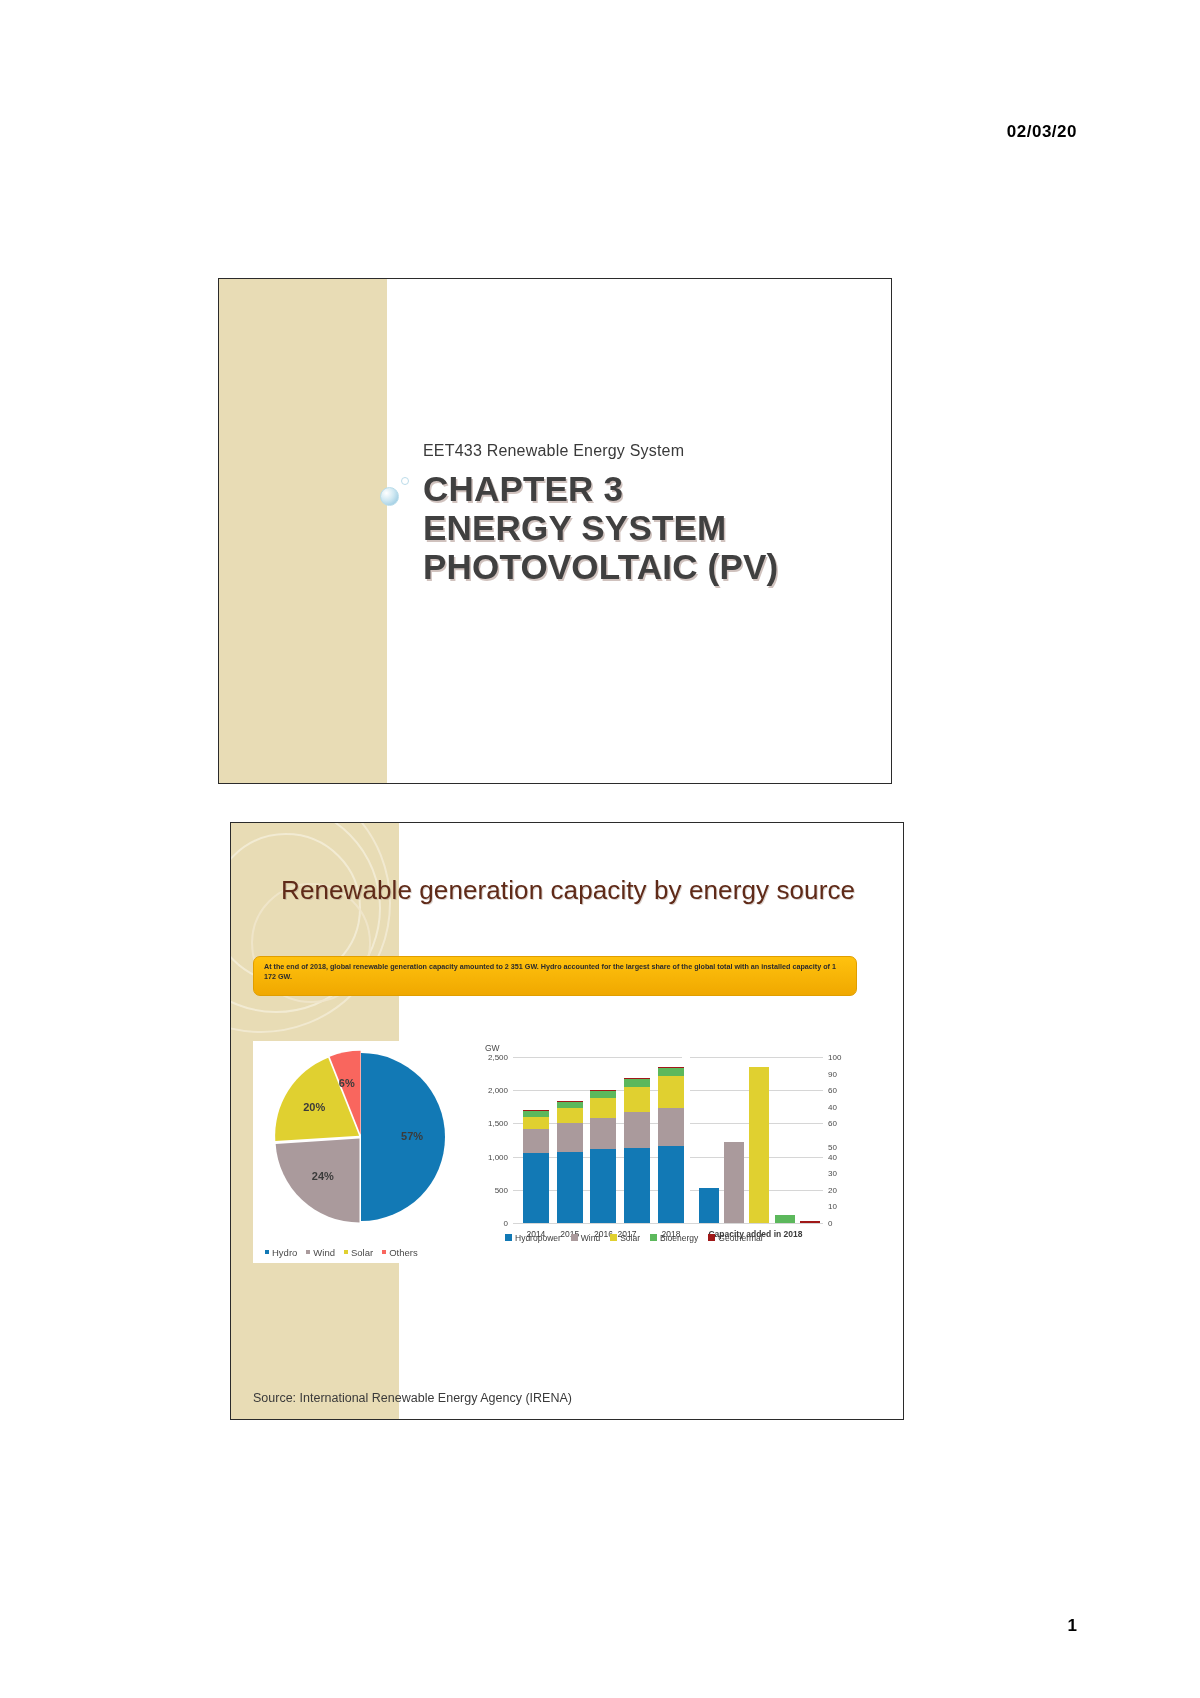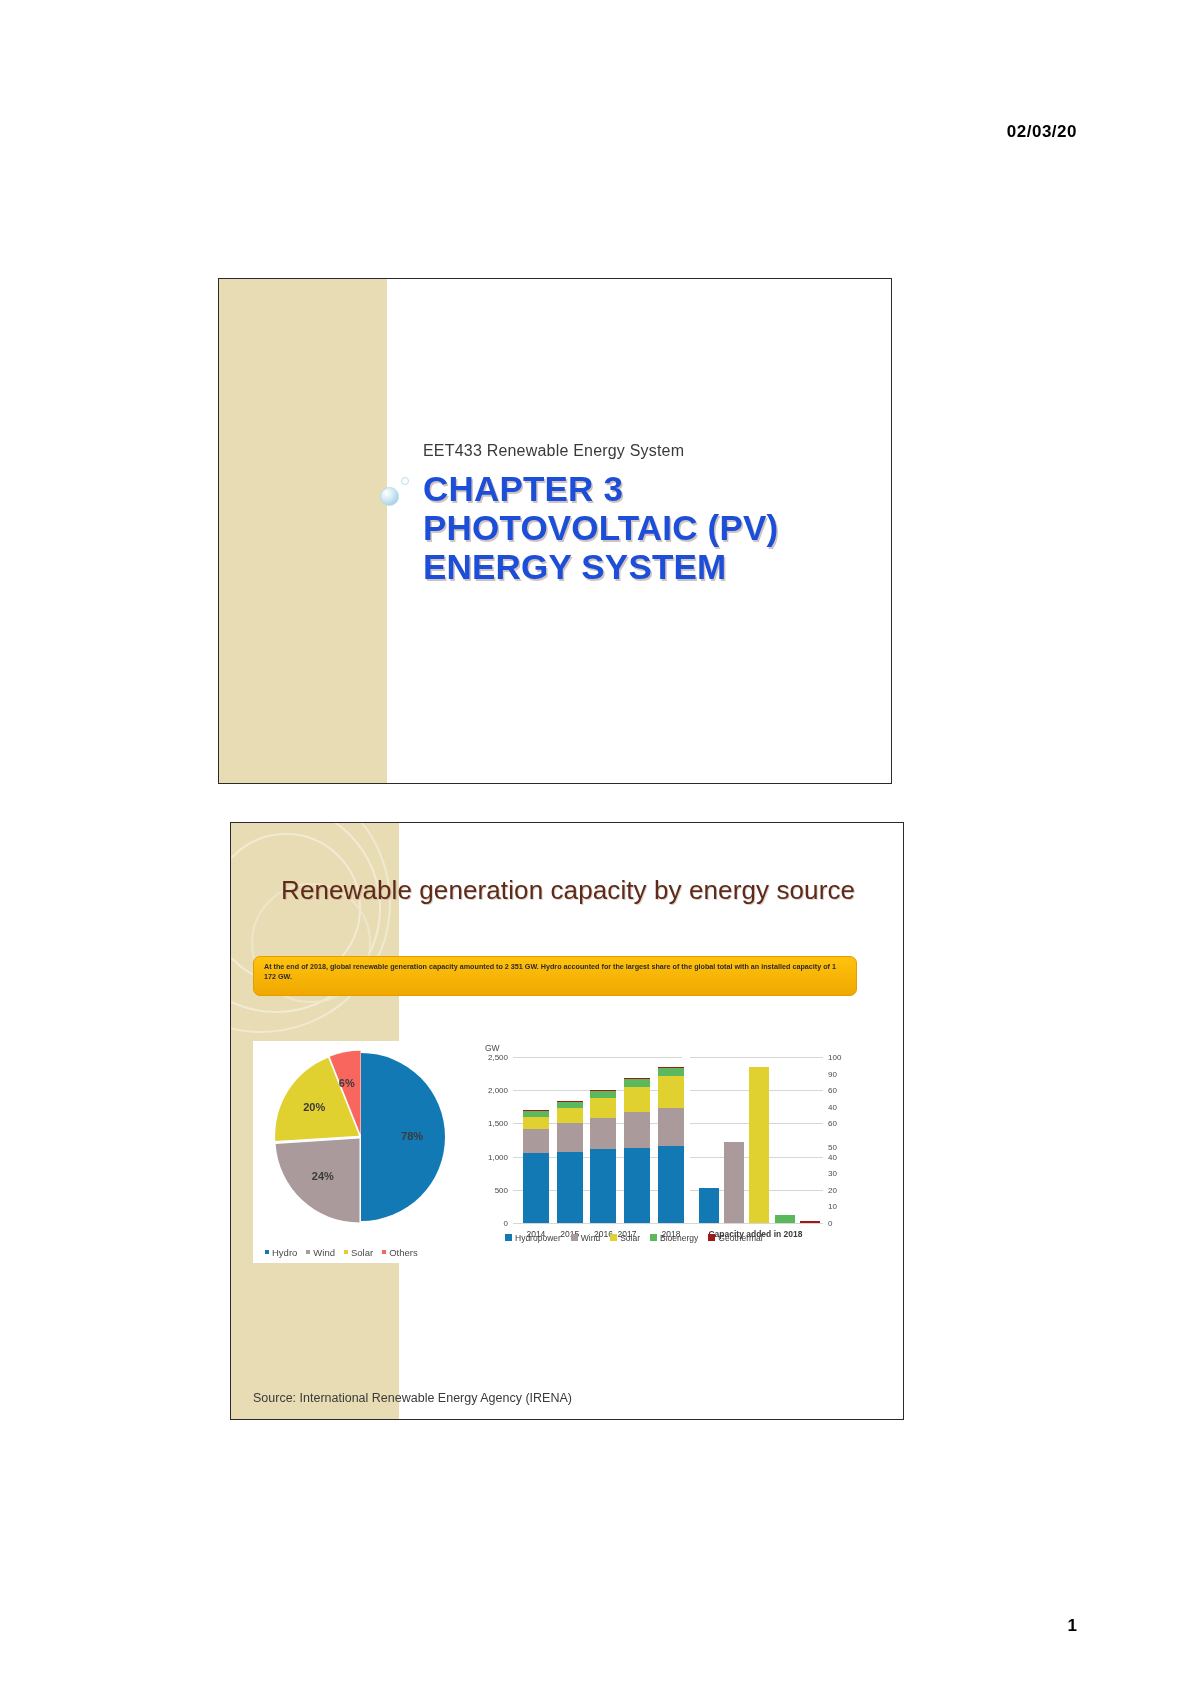--- a/index.html
+++ b/index.html
@@ -49,21 +49,21 @@
 
   
   .s1-subtitle {
     position:absolute; left:204px; top:163px;
     font-size:16px; color:#3a3a3a; letter-spacing:.2px;
     white-space:nowrap;
   }
   .s1-title {
     position:absolute; left:204px; top:190px; width:450px;
     font-size:35px; font-weight:bold; line-height:1.12;
-    color:#1d4ed8; letter-spacing:.2px;
+    color:#404040; letter-spacing:.2px;
     text-shadow:1.5px 1.5px 0 rgba(150,120,110,.45);
   }
   .bullet-orb {
     position:absolute; left:161px; top:208px;
     width:19px; height:19px; border-radius:50%;
     background:radial-gradient(circle at 32% 30%, #ffffff 0%, #cfe8f2 45%, #a8d2e6 75%, #9cc9e0 100%);
     border:1px solid #b8dcea;
   }
   .bullet-orb-sm {
     position:absolute; left:182px; top:198px;
@@ -180,22 +180,22 @@
 <div class="slide" id="slide-1">
   <div class="slide-band"></div>
 
   <div class="bullet-orb"></div>
   <div class="bullet-orb-sm"></div>
 
   <div class="s1-subtitle">EET433 Renewable Energy System</div>
 
   <div class="s1-title">
     <div>CHAPTER 3</div>
+    <div>ENERGY SYSTEM</div>
     <div>PHOTOVOLTAIC (PV)</div>
-    <div>ENERGY SYSTEM</div>
   </div>
 </div>
 
 <div class="slide" id="slide-2">
   <div class="slide-band decor">
     <div class="band-swirl sw4"></div>
     <div class="band-swirl sw2"></div>
     <div class="band-swirl sw1"></div>
     <div class="band-swirl sw3"></div>
   </div>
@@ -209,21 +209,21 @@
     <div class="pie-wrap">
       <svg class="pie-svg" width="180" height="180" viewBox="0 0 180 180">
         <g id="pie-slices">
             <path d="M 90 90 L 90 6 A 84 84 0 0 1 90 174 Z" fill="#1279b5"></path>
             <path d="M 88.49399636695688 91.6037309803271 L 88.49399636695688 175.6037309803271 A 84 84 0 0 1 4.659751178982063 96.87813462078948 Z" fill="#aa9a9c"></path>
             <path d="M 88.14247856389557 88.82118105104621 L 4.30823337592075 94.09558469150859 A 84 84 0 0 1 57.22001613838256 10.71995623643312 Z" fill="#e0d030"></path>
             <path d="M 89.5877611079114 87.83896804839688 L 58.6652986823984 9.737743233783789 A 84 84 0 0 1 89.58776110791139 3.838968048396879 Z" fill="#f9665e"></path>
           </g>
       </svg>
       <div id="pie-labels">
-          <div class="pie-label" style="left: 144.08px; top: 85px;">78%</div>
+          <div class="pie-label" style="left: 144.08px; top: 85px;">57%</div>
           <div class="pie-label" style="left: 54.8428px; top: 124.568px;">24%</div>
           <div class="pie-label" style="left: 46.1699px; top: 55.9153px;">20%</div>
           <div class="pie-label" style="left: 81.8289px; top: 31.6814px;">6%</div>
         </div>
       <div class="pie-legend" id="pie-legend">
           <div><span class="mk" style="background:#1279b5"></span><span>Hydro</span></div>
           <div><span class="mk" style="background:#aa9a9c"></span><span>Wind</span></div>
           <div><span class="mk" style="background:#e0d030"></span><span>Solar</span></div>
           <div><span class="mk" style="background:#f9665e"></span><span>Others</span></div>
         </div>

